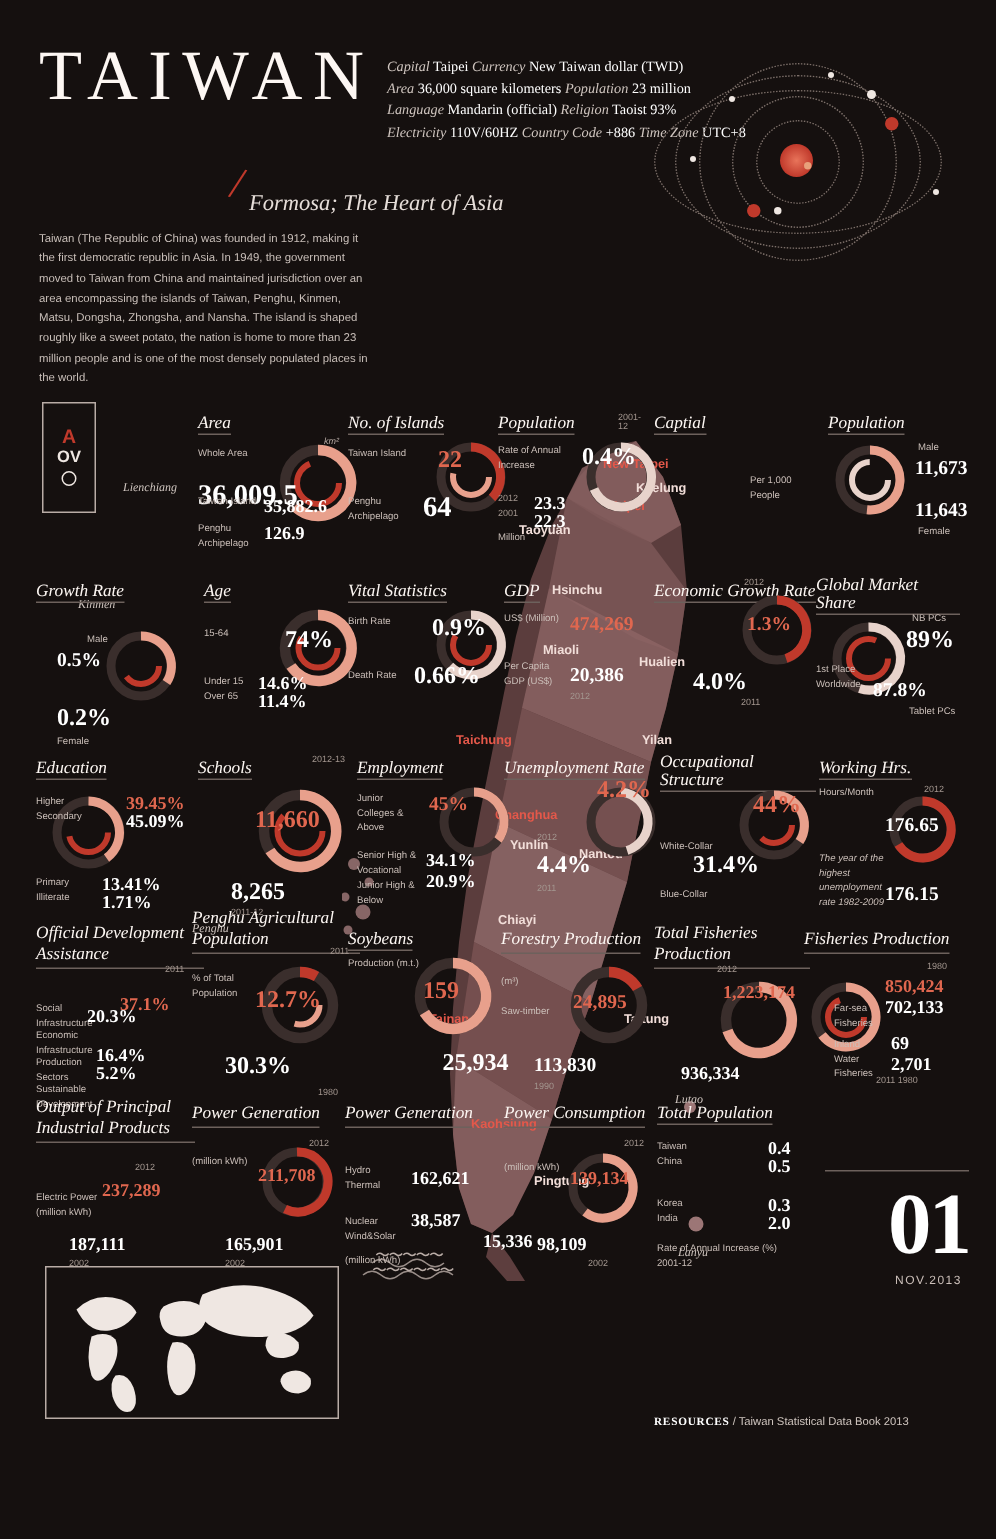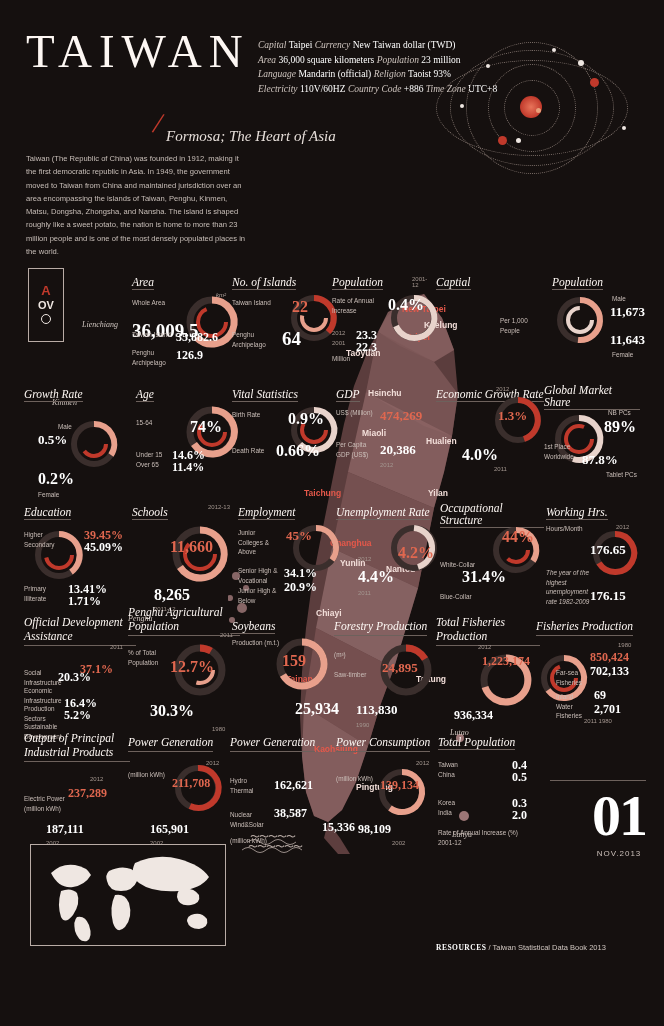--- a/index.html
+++ b/index.html
@@ -176,21 +176,21 @@
     <div class="city" style="left:178px;top:56px;">Taipei</div>
     <div class="city lt" style="left:118px;top:72px;">Taoyuan</div>
     <div class="city lt" style="left:140px;top:112px;">Hsinchu</div>
     <div class="city lt" style="left:134px;top:152px;">Miaoli</div>
     <div class="city" style="left:76px;top:212px;">Taichung</div>
     <div class="city lt" style="left:200px;top:212px;">Yilan</div>
     <div class="city lt" style="left:198px;top:160px;">Hualien</div>
     <div class="city" style="left:102px;top:262px;">Changhua</div>
     <div class="city lt" style="left:112px;top:282px;">Yunlin</div>
     <div class="city lt" style="left:158px;top:288px;">Nantou</div>
-    <div class="city lt" style="left:88px;top:332px;">Chiayi</div>
+    <div class="city lt" style="left:104px;top:332px;">Chiayi</div>
     <div class="city" style="left:58px;top:398px;">Tainan</div>
     <div class="city lt" style="left:188px;top:398px;">Taitung</div>
     <div class="city" style="left:86px;top:468px;">Kaohsiung</div>
     <div class="city lt" style="left:128px;top:506px;">Pingtung</div>
 
     <div class="isl" style="left:222px;top:452px;">Lutao</div>
     <div class="isl" style="left:224px;top:554px;">Lanyu</div>
   </div>
 
   <div class="isl" style="left:82px;top:320px;">Lienchiang</div>
@@ -413,21 +413,21 @@
     </div>
 
     <div class="cell" style="left:312px;top:236px;width:104px;">
       <div class="lbl">Unemployment Rate</div>
       <div class="donut" style="left:52px;top:20px;">
         <svg width="52" height="52" viewBox="0 0 52 52">
           <circle cx="26" cy="26" r="20" fill="none" stroke="#3a2e2c" stroke-width="6"></circle>
           <path d="M26 6 a20 20 0 0 1 4 39" fill="none" stroke="#e8d3cb" stroke-width="6"></path>
         </svg>
       </div>
-      <div class="big v17 orange" style="position:absolute;left:62px;top:42px;">4.2%</div>
+      <div class="big v17 orange" style="position:absolute;left:62px;top:16px;">4.2%</div>
       <div class="yr" style="position:absolute;left:22px;top:54px;">2012</div>
       <div class="big v17" style="position:absolute;left:22px;top:66px;">4.4%</div>
       <div class="yr" style="position:absolute;left:22px;top:88px;">2011</div>
     </div>
 
     <div class="cell" style="left:416px;top:236px;width:104px;">
       <div class="lbl">Occupational Structure</div>
       <div class="donut" style="left:50px;top:22px;">
         <svg width="52" height="52" viewBox="0 0 52 52">
           <circle cx="26" cy="26" r="20" fill="none" stroke="#3a2e2c" stroke-width="6"></circle>

